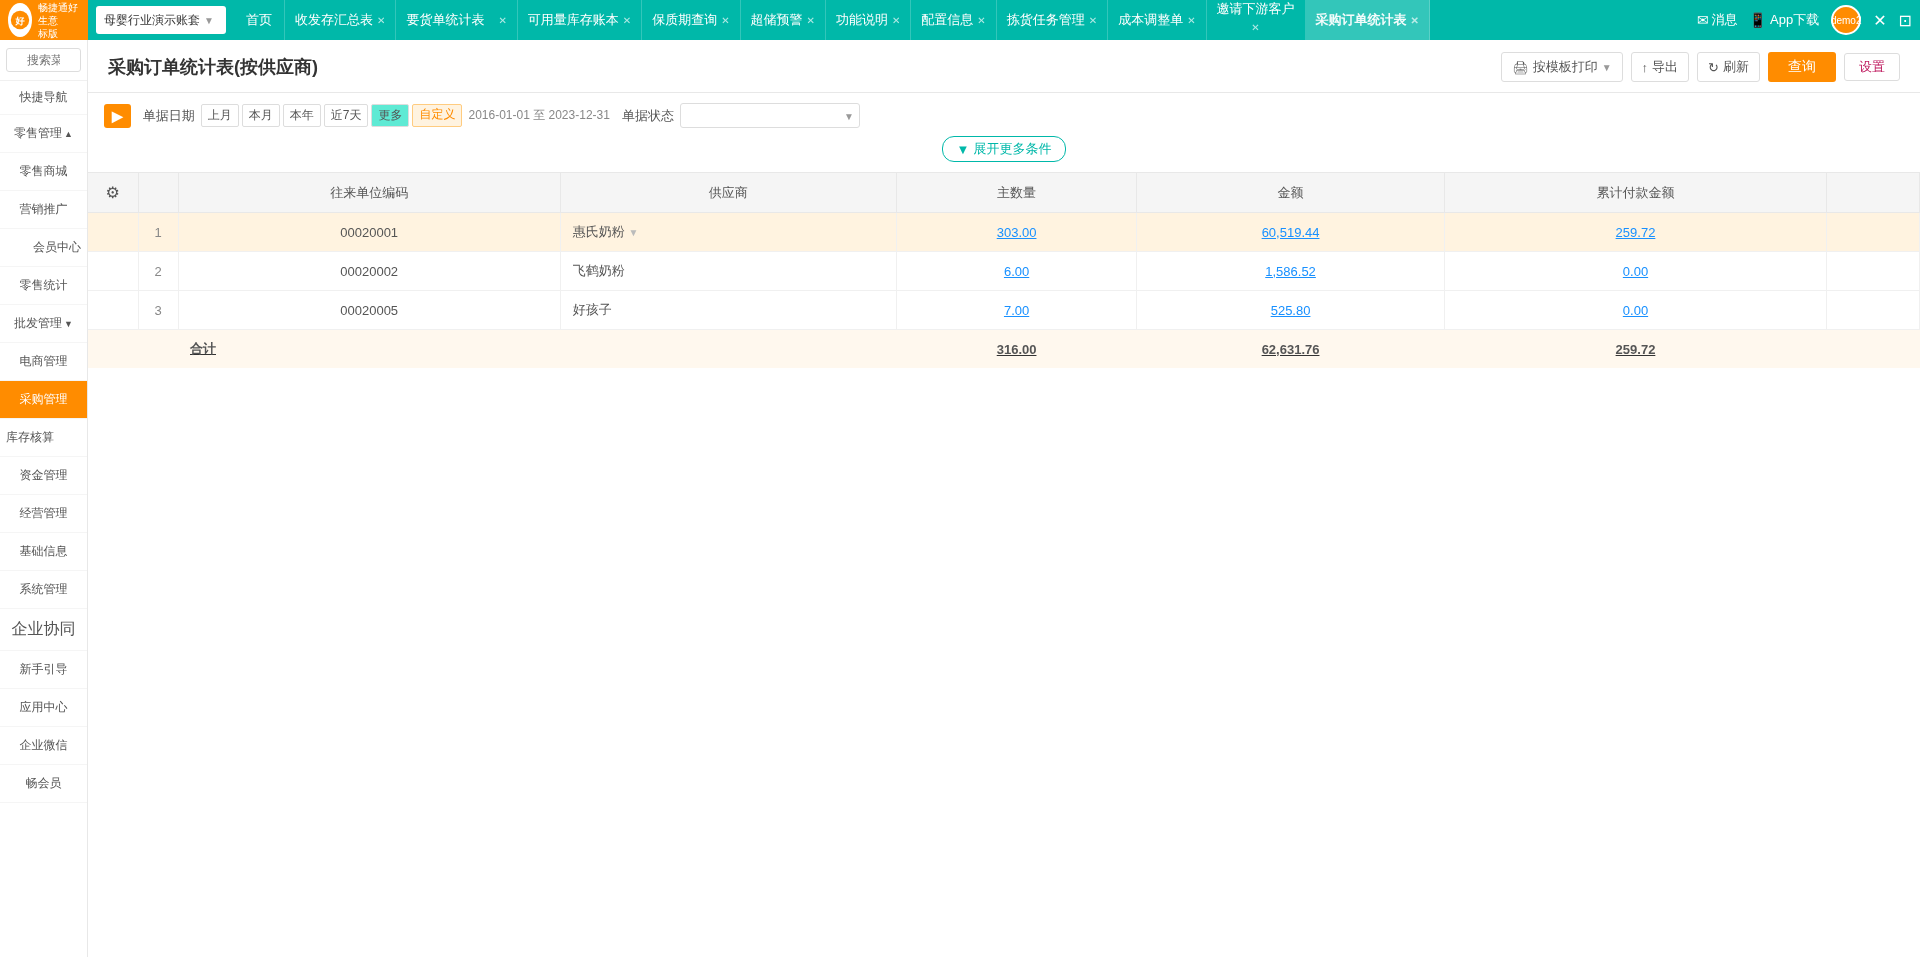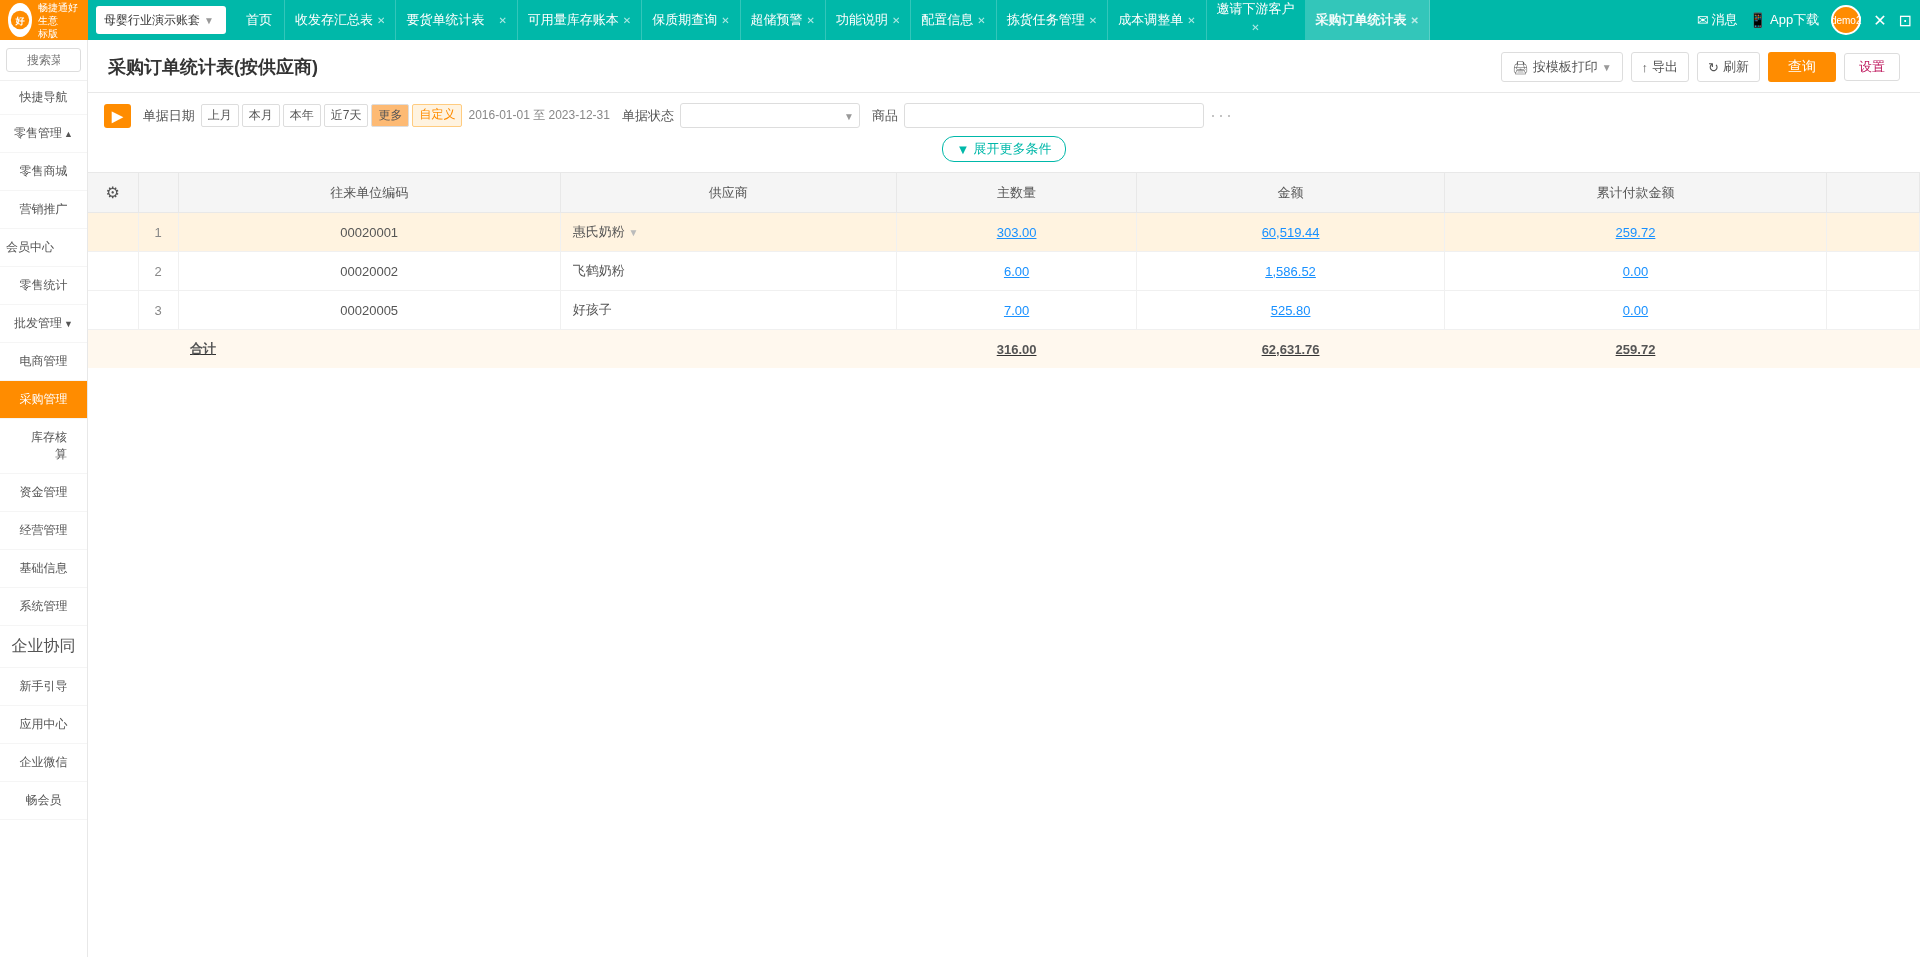--- a/index.html
+++ b/index.html
@@ -137,29 +137,29 @@
     <div style="padding:8px 6px;text-align:center;font-size:12px;color:#555;border-bottom:1px solid #f5f5f5;cursor:pointer;">
       <span>快捷导航</span>
     </div>
 
     <div style="padding:10px 6px;text-align:center;font-size:12px;color:#555;border-bottom:1px solid #f5f5f5;cursor:pointer;display:flex;align-items:center;justify-content:center;gap:2px;">
       <span>零售管理</span>
       <span style="font-size:9px;">▲</span>
     </div>
     <div style="padding:10px 6px;text-align:center;font-size:12px;color:#555;border-bottom:1px solid #f5f5f5;cursor:pointer;">零售商城</div>
     <div style="padding:10px 6px;text-align:center;font-size:12px;color:#555;border-bottom:1px solid #f5f5f5;cursor:pointer;">营销推广</div>
-    <div style="padding:10px 6px;text-align:left;font-size:12px;color:#555;border-bottom:1px solid #f5f5f5;cursor:pointer;">会员中心</div>
+    <div style="padding:10px 6px;text-align:right;font-size:12px;color:#555;border-bottom:1px solid #f5f5f5;cursor:pointer;">会员中心</div>
     <div style="padding:10px 6px;text-align:center;font-size:12px;color:#555;border-bottom:1px solid #f5f5f5;cursor:pointer;">零售统计</div>
     <div style="padding:10px 6px;text-align:center;font-size:12px;color:#555;border-bottom:1px solid #f5f5f5;cursor:pointer;display:flex;align-items:center;justify-content:center;gap:2px;">
       <span>批发管理</span>
       <span style="font-size:9px;">▼</span>
     </div>
     <div style="padding:10px 6px;text-align:center;font-size:12px;color:#555;border-bottom:1px solid #f5f5f5;cursor:pointer;">电商管理</div>
     <div style="padding:10px 6px;text-align:center;font-size:12px;color:white;background:#ff8c00;border-bottom:1px solid #f5f5f5;cursor:pointer;">采购管理</div>
-    <div style="padding:10px 20px;text-align:right;font-size:12px;color:#555;border-bottom:1px solid #f5f5f5;cursor:pointer;">库存核算</div>
+    <div style="padding:10px 6px;text-align:left;font-size:12px;color:#555;border-bottom:1px solid #f5f5f5;cursor:pointer;">库存核算</div>
     <div style="padding:10px 6px;text-align:center;font-size:12px;color:#555;border-bottom:1px solid #f5f5f5;cursor:pointer;">资金管理</div>
     <div style="padding:10px 6px;text-align:center;font-size:12px;color:#555;border-bottom:1px solid #f5f5f5;cursor:pointer;">经营管理</div>
     <div style="padding:10px 6px;text-align:center;font-size:12px;color:#555;border-bottom:1px solid #f5f5f5;cursor:pointer;">基础信息</div>
     <div style="padding:10px 6px;text-align:center;font-size:12px;color:#555;border-bottom:1px solid #f5f5f5;cursor:pointer;">系统管理</div>
     <div style="padding:10px 6px;text-align:center;font-size:16px;color:#555;border-bottom:1px solid #f5f5f5;cursor:pointer;">企业协同</div>
     <div style="padding:10px 6px;text-align:center;font-size:12px;color:#555;border-bottom:1px solid #f5f5f5;cursor:pointer;">新手引导</div>
     <div style="padding:10px 6px;text-align:center;font-size:12px;color:#555;border-bottom:1px solid #f5f5f5;cursor:pointer;">应用中心</div>
     <div style="padding:10px 6px;text-align:center;font-size:12px;color:#555;border-bottom:1px solid #f5f5f5;cursor:pointer;">企业微信</div>
     <div style="padding:10px 6px;text-align:center;font-size:12px;color:#555;border-bottom:1px solid #f5f5f5;cursor:pointer;">畅会员</div>
   </div>
@@ -192,41 +192,36 @@
 
         <button style="background:#ff8c00;color:white;border:none;border-radius:3px;padding:4px 8px;cursor:pointer;font-size:14px;font-weight:bold;">▶</button>
 
         <div style="display:flex;align-items:center;gap:6px;">
           <span style="color:#555;font-size:13px;white-space:nowrap;">单据日期</span>
           <div style="display:flex;gap:3px;">
             <button style="padding:2px 6px;border:1px solid #ddd;border-radius:2px;font-size:12px;cursor:pointer;color:#555;background:white;">上月</button>
             <button style="padding:2px 6px;border:1px solid #ddd;border-radius:2px;font-size:12px;cursor:pointer;color:#555;background:white;">本月</button>
             <button style="padding:2px 6px;border:1px solid #ddd;border-radius:2px;font-size:12px;cursor:pointer;color:#555;background:white;">本年</button>
             <button style="padding:2px 6px;border:1px solid #ddd;border-radius:2px;font-size:12px;cursor:pointer;color:#555;background:white;">近7天</button>
-            <button style="padding:2px 6px;border:1px solid #ddd;border-radius:2px;font-size:12px;cursor:pointer;color:#555;background:#fdba74;">更多</button>
+            <button style="padding:2px 6px;border:1px solid #ddd;border-radius:2px;font-size:12px;cursor:pointer;color:#555;background:#5eead4;">更多</button>
             <span style="background:#fff3e0;border:1px solid #ffcc80;color:#ff8c00;padding:1px 6px;border-radius:2px;font-size:12px;">自定义</span>
           </div>
           <span style="font-size:12px;color:#888;">2016-01-01 至 2023-12-31</span>
         </div>
 
         <div style="display:flex;align-items:center;gap:6px;">
           <span style="color:#555;font-size:13px;white-space:nowrap;">单据状态</span>
           <div style="position:relative;display:inline-block;">
             <select style="border:1px solid #ddd;border-radius:3px;padding:4px 24px 4px 8px;font-size:13px;background:white;cursor:pointer;min-width:180px;appearance:none;outline:none;">
               <option></option>
             </select>
             <span style="position:absolute;right:6px;top:50%;transform:translateY(-50%);font-size:10px;color:#999;pointer-events:none;">▼</span>
           </div>
         </div>
 
-        <div style="display:flex;align-items:center;gap:6px;flex:1;">
-          <span style="color:#555;font-size:13px;white-space:nowrap;">商品</span>
-          <input type="text" style="border: 1px solid rgb(221, 221, 221); border-radius: 3px; padding: 4px 8px; font-size: 13px; outline: none; flex: 1 1 0%; min-width: 100px; max-width: 300px;">
-          <span style="font-size:18px;color:#bbb;cursor:pointer;letter-spacing:2px;">···</span>
-        </div>
       </div>
 
       <div style="display:flex;align-items:center;justify-content:center;margin-top:8px;">
         <button style="display:flex;align-items:center;gap:4px;color:#00b8a9;background:none;border:1px solid #00b8a9;font-size:13px;cursor:pointer;padding:3px 14px;border-radius:12px;">
           <span>▼</span>
           <span>展开更多条件</span>
         </button>
       </div>
     </div>
 

